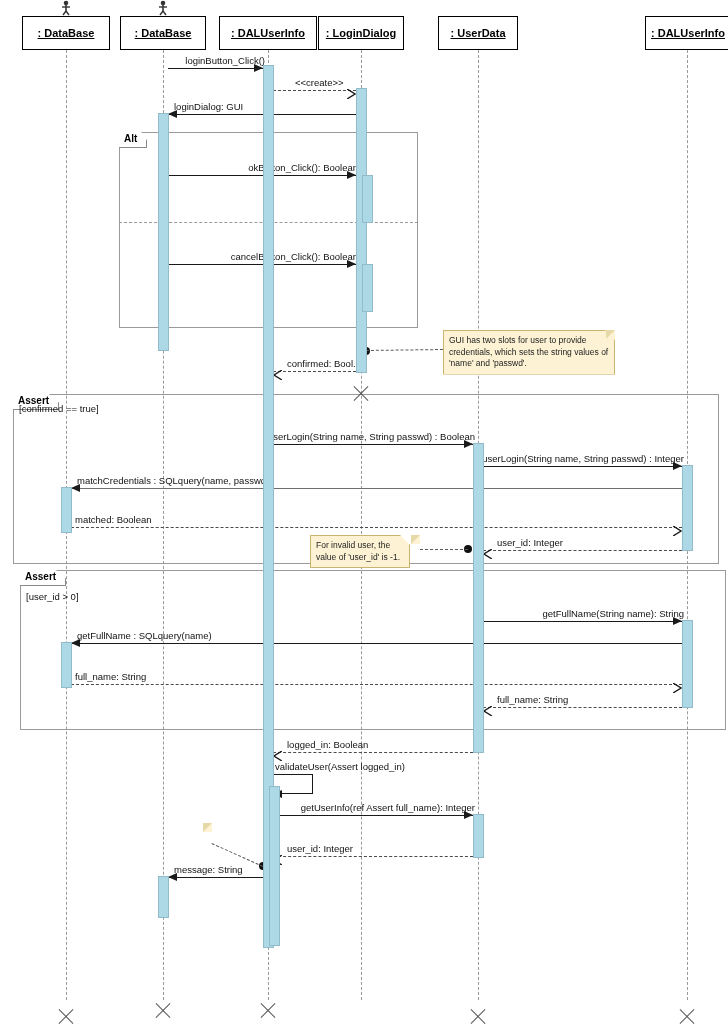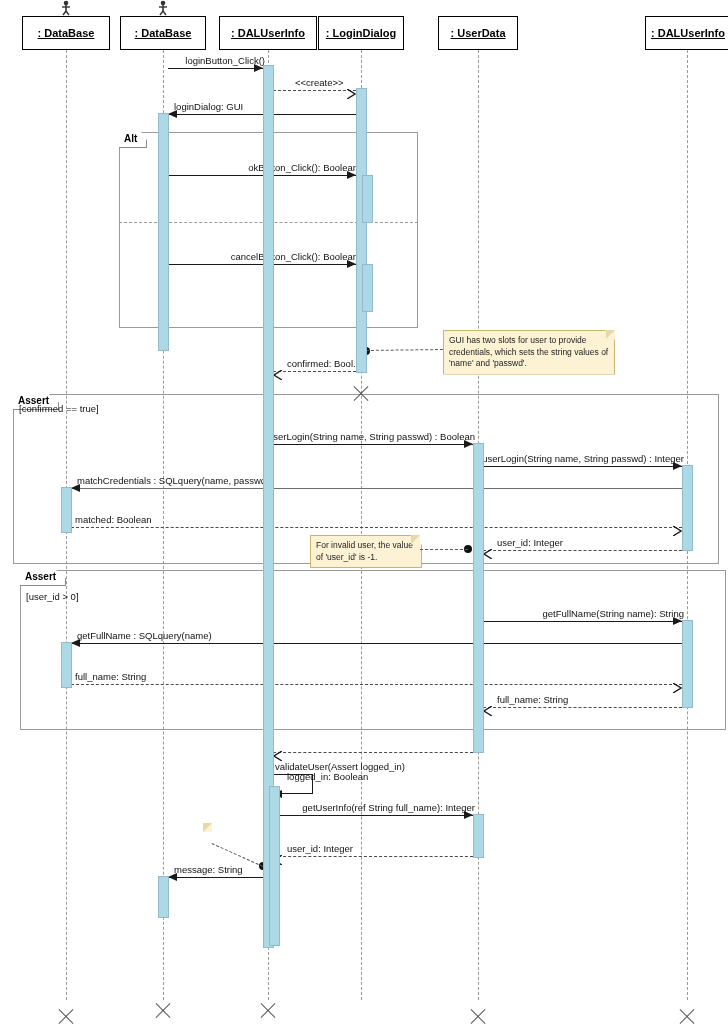--- a/index.html
+++ b/index.html
@@ -137,40 +137,40 @@
     <div class="msg-label" style="top: 671px; left: 75px;">full_name: String</div>
     <div class="msg dashed" style="left: 483px; top: 707px; width: 199px;"></div>
     <div class="arrow-open" style="left: 483px; top: 702px; position: absolute; width: 9px; height: 10px;"><svg width="9" height="10">
         <polyline points="9,0 1,5 9,10" fill="none" stroke="#1a1a1a" stroke-width="1.4"></polyline>
       </svg></div>
     <div class="msg-label" style="top: 694px; left: 497px;">full_name: String</div>
     <div class="msg dashed" style="left: 273px; top: 752px; width: 200px;"></div>
     <div class="arrow-open" style="left: 273px; top: 747px; position: absolute; width: 9px; height: 10px;"><svg width="9" height="10">
         <polyline points="9,0 1,5 9,10" fill="none" stroke="#1a1a1a" stroke-width="1.4"></polyline>
       </svg></div>
-    <div class="msg-label" style="top: 771px; left: 287px; text-align: right;">logged_in: Boolean</div>
+    <div class="msg-label" style="top: 739px; left: 287px; text-align: right;">logged_in: Boolean</div>
     <div class="self-msg" style="left: 273px; top: 774px; width: 40px; height: 20px;"></div>
     <div class="arrow-l" style="left: 273px; top: 789.5px;"></div>
     <div class="msg-label" style="left: 275px; top: 761px;">validateUser(Assert logged_in)</div>
     <div class="msg" style="left: 273px; top: 815px; width: 200px;"></div>
     <div class="arrow-r" style="left: 464px; top: 811px;"></div>
-    <div class="msg-label" style="top: 802px; right: 253px;">getUserInfo(ref String full_name): Integer</div>
+    <div class="msg-label" style="top: 802px; right: 253px;">getUserInfo(ref Assert full_name): Integer</div>
     <div class="msg dashed" style="left: 273px; top: 856px; width: 200px;"></div>
     <div class="arrow-open" style="left: 273px; top: 851px; position: absolute; width: 9px; height: 10px;"><svg width="9" height="10">
         <polyline points="9,0 1,5 9,10" fill="none" stroke="#1a1a1a" stroke-width="1.4"></polyline>
       </svg></div>
     <div class="msg-label" style="top: 843px; left: 287px;">user_id: Integer</div>
     <div class="msg" style="left: 168px; top: 877px; width: 95px;"></div>
     <div class="arrow-l" style="left: 168px; top: 873px;"></div>
     <div class="msg-label" style="top: 864px; left: 174px;">message: String</div>
     <div class="note" style="left: 443px; top: 330px; width: 172px; min-height: 42px; clip-path: polygon(0px 0px, calc(100% - 10px) 0px, 100% 10px, 100% 100%, 0px 100%);">GUI has two slots for user to provide credentials, which sets the string values of 'name' and 'passwd'.</div>
     <div class="note-fold" style="left: 606px; top: 330px;"></div>
     <div class="note-anchor" style="left: 362px; top: 347px;"></div>
     <div class="note-link" style="left: 443px; top: 350px; width: 77.0065px; transform: rotate(179.256deg);"></div>
-    <div class="note" style="left: 310px; top: 535px; width: 112px; min-height: 28px; clip-path: polygon(0px 0px, calc(100% - 10px) 0px, 100% 10px, 100% 100%, 0px 100%);">For invalid user, the value of 'user_id' is -1.</div>
+    <div class="note" style="left: 310px; top: 535px; width: 100px; min-height: 28px; clip-path: polygon(0px 0px, calc(100% - 10px) 0px, 100% 10px, 100% 100%, 0px 100%);">For invalid user, the value of 'user_id' is -1.</div>
     <div class="note-fold" style="left: 411px; top: 535px;"></div>
     <div class="note-anchor" style="left: 464px; top: 545px;"></div>
     <div class="note-link" style="left: 420px; top: 549px; width: 48px; transform: rotate(0deg);"></div>
     <div class="note-fold" style="left: 203px; top: 823px;"></div>
     <div class="note-anchor" style="left: 259px; top: 862px;"></div>
     <div class="note-link" style="left: 212px; top: 843px; width: 55.9464px; transform: rotate(24.2744deg);"></div>
     <div class="destroy" style="left: 351px; top: 384px;">
       <i></i>
       <i></i>
     </div>

